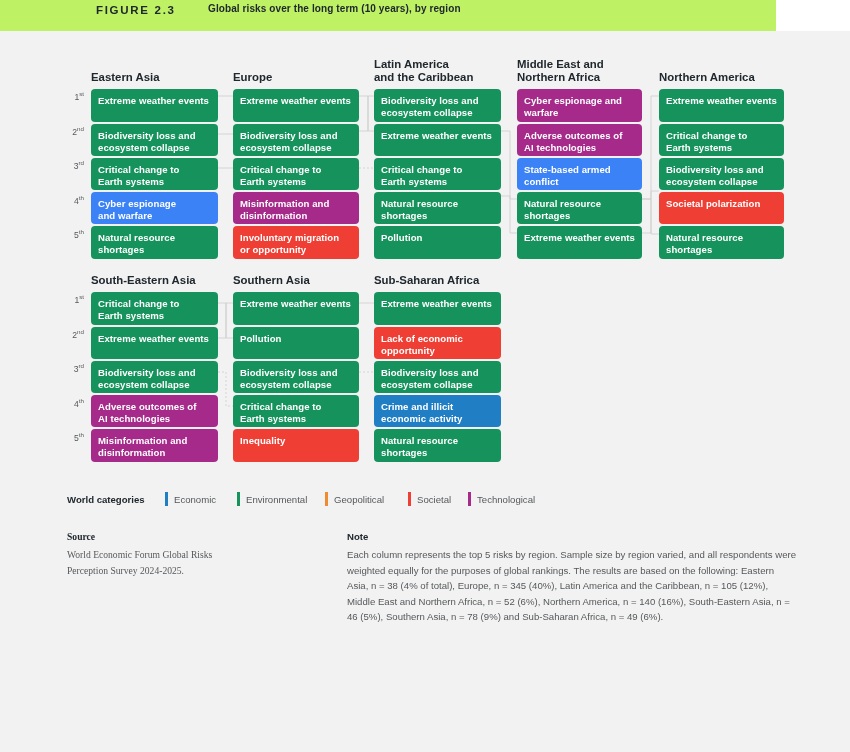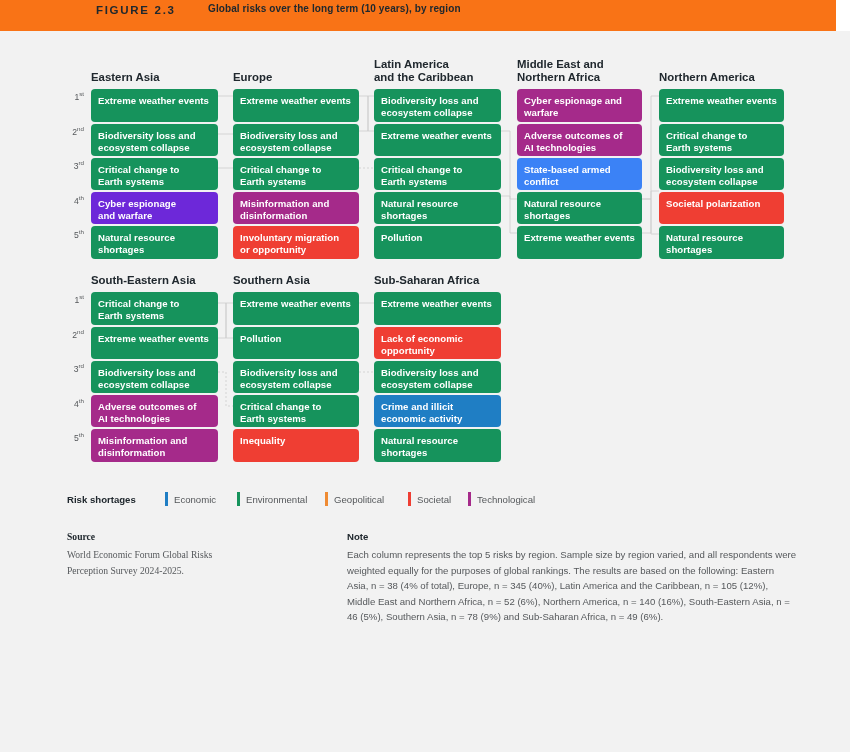--- a/index.html
+++ b/index.html
@@ -13,22 +13,22 @@
   #page {
     position: relative;
     width: 850px; height: 752px;
     background: #ffffff;
     overflow: hidden;
   }
   
   #figure-header {
     position: absolute;
     left: 0; top: 0;
-    width: 836px; height: 31px;
-    background: #f97316;
+    width: 776px; height: 31px;
+    background: #bef264;
   }
   #figure-label {
     position: absolute;
     left: 96px; top: 4px;
     font-size: 11.5px;
     font-weight: bold;
     letter-spacing: 1.7px;
     color: #20282e;
   }
   #figure-title {
@@ -186,21 +186,21 @@
           <span class="cell-text">Extreme weather events</span>
         </div>
         <div class="cell" style="top:35px; width:127px; height:32px; background:#16935c;">
           <span class="cell-text">Biodiversity loss and
 ecosystem collapse</span>
         </div>
         <div class="cell" style="top:69px; width:127px; height:32px; background:#16935c;">
           <span class="cell-text">Critical change to
 Earth systems</span>
         </div>
-        <div class="cell" style="top:103px; width:127px; height:32px; background:#6d28d9;">
+        <div class="cell" style="top:103px; width:127px; height:32px; background:#3b82f6;">
           <span class="cell-text">Cyber espionage
 and warfare</span>
         </div>
         <div class="cell" style="top:137px; width:127px; height:33px; background:#16935c;">
           <span class="cell-text">Natural resource shortages</span>
         </div>
       </div>
 
       <div class="col" style="left:233px; top:58px; width:126px;">
         <div class="col-title">Europe</div>
@@ -361,21 +361,21 @@
           <span class="cell-text">Crime and illicit
 economic activity</span>
         </div>
         <div class="cell" style="top:137px; width:127px; height:33px; background:#16935c;">
           <span class="cell-text">Natural resource shortages</span>
         </div>
       </div>
     </div>
 
     <div id="legend">
-      <div id="legend-title">Risk shortages</div>
+      <div id="legend-title">World categories</div>
 
       <div class="legend-item" style="left:98px;">
         <span class="legend-swatch" style="background:#1f7ec4;"></span>
         <span class="legend-label">Economic</span>
       </div>
       <div class="legend-item" style="left:170px;">
         <span class="legend-swatch" style="background:#16935c;"></span>
         <span class="legend-label">Environmental</span>
       </div>
       <div class="legend-item" style="left:258px;">

